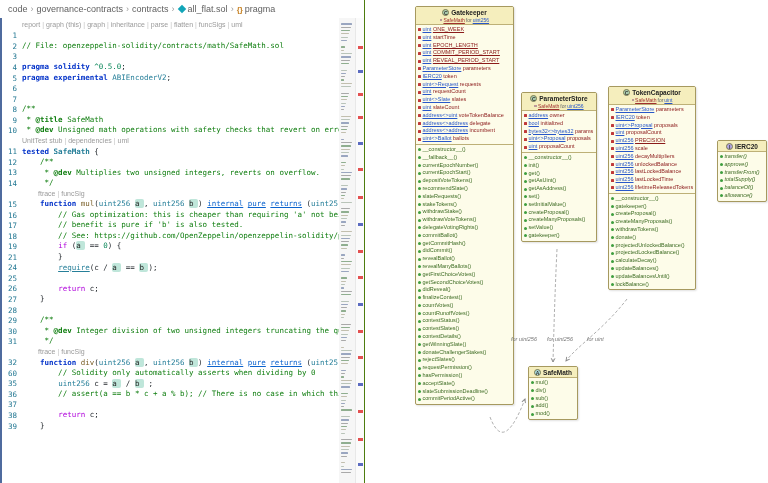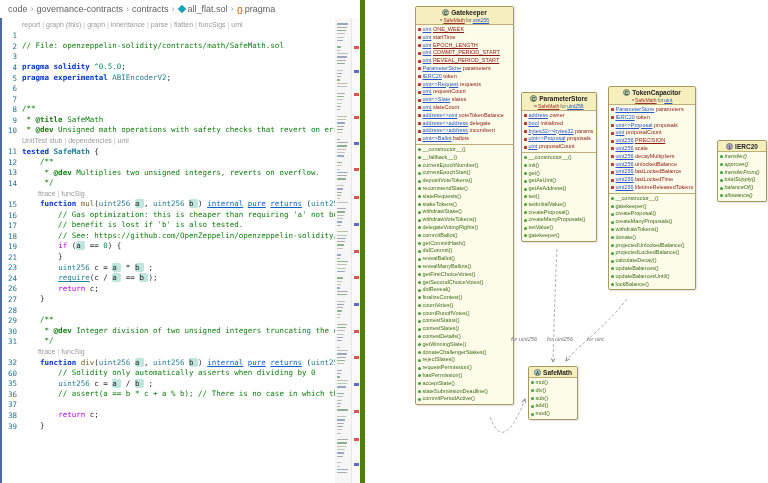--- a/index.html
+++ b/index.html
@@ -1,20 +1,20 @@
 <!DOCTYPE html>
 <html><head>
 <meta charset="utf-8">
 <style>
   *{box-sizing:border-box;margin:0;padding:0}
   html,body{width:768px;height:483px;overflow:hidden;background:#fff;font-family:"Liberation Sans",sans-serif}
   .app{display:flex;width:768px;height:483px}
 
   
-  .left{width:365px;flex:none;display:flex;flex-direction:column;border-right:5px solid #4d7c0f;background:#fff}
+  .left{width:365px;flex:none;display:flex;flex-direction:column;border-right:1px solid #4d7c0f;background:#fff}
   .breadcrumb{height:18px;flex:none;display:flex;align-items:center;padding:0 8px;font-size:9px;color:#616161;white-space:nowrap;overflow:hidden}
   .crumb{display:inline-flex;align-items:center;cursor:pointer}
   .crumb-sep{margin:0 3px;color:#9a9a9a}
   .ic-diamond{width:6px;height:6px;background:#12a5b8;transform:rotate(45deg);display:inline-block;margin:0 3px 0 1px}
   .ic-braces{color:#c57f1f;font-weight:bold;font-size:8px;margin-right:2px}
   .editor-body{flex:1;display:flex;overflow:hidden}
   .code-scroll{flex:1;overflow:hidden;border-left:2px solid #4f6b9e;padding-top:2px;background:#fff}
   .code-row{display:flex;height:10.55px;align-items:center}
   .gutter{width:20px;flex:none;text-align:right;padding-right:5px;font:7.5px "DejaVu Sans Mono",monospace;color:#237893}
   .line-content{flex:1;overflow:hidden;white-space:pre;font:7.5px/10.55px "DejaVu Sans Mono",monospace;color:#1f1f1f}
@@ -167,41 +167,41 @@
             <div class="code-row">
               <span class="gutter">15</span>
               <div class="line-content"><span class="tk-p">    </span><span class="tk-k">function</span><span class="tk-p"> </span><span class="tk-fn">mul</span><span class="tk-p">(</span><span class="tk-ty">uint256</span><span class="tk-p"> </span><span class="tk-hl">a </span><span class="tk-p">, </span><span class="tk-ty">uint256</span><span class="tk-p"> </span><span class="tk-hl">b </span><span class="tk-p">) </span><span class="tk-lk">internal</span><span class="tk-p"> </span><span class="tk-lk">pure</span><span class="tk-p"> </span><span class="tk-lk">returns</span><span class="tk-p"> (</span><span class="tk-ty">uint25</span></div>
             </div>
             <div class="code-row">
               <span class="gutter">16</span>
               <div class="line-content"><span class="tk-c">        // Gas optimization: this is cheaper than requiring 'a' not bei</span></div>
             </div>
             <div class="code-row">
               <span class="gutter">17</span>
-              <div class="line-content"><span class="tk-c">        // benefit is lost if 'b' is also tested.</span></div>
+              <div class="line-content"><span class="tk-c">        // benefit is pure if 'b' is also tested.</span></div>
             </div>
             <div class="code-row">
               <span class="gutter">18</span>
               <div class="line-content"><span class="tk-c">        // See: https://github.com/OpenZeppelin/openzeppelin-solidity/p</span></div>
             </div>
             <div class="code-row">
               <span class="gutter">19</span>
               <div class="line-content"><span class="tk-p">        </span><span class="tk-kc">if</span><span class="tk-p"> (</span><span class="tk-hl">a </span><span class="tk-p"> == </span><span class="tk-n2">0</span><span class="tk-p">) {</span></div>
             </div>
             <div class="code-row">
               <span class="gutter">21</span>
               <div class="line-content"><span class="tk-p">        }</span></div>
             </div>
             <div class="code-row">
-              <span class="gutter">23</span>
-              <div class="line-content"><span class="tk-p">        </span><span class="tk-ty">uint256</span><span class="tk-p"> c = </span><span class="tk-hl">a </span><span class="tk-p"> * </span><span class="tk-hl">b </span><span class="tk-p"> ;</span></div>
-            </div>
-            <div class="code-row">
               <span class="gutter">24</span>
               <div class="line-content"><span class="tk-p">        </span><span class="tk-rq">require</span><span class="tk-p">(c / </span><span class="tk-hl">a </span><span class="tk-p"> == </span><span class="tk-hl">b </span><span class="tk-p">);</span></div>
+            </div>
+            <div class="code-row">
+              <span class="gutter">25</span>
+              <div class="line-content"></div>
             </div>
             <div class="code-row">
               <span class="gutter">26</span>
               <div class="line-content"><span class="tk-p">        </span><span class="tk-kc">return</span><span class="tk-p"> c;</span></div>
             </div>
             <div class="code-row">
               <span class="gutter">27</span>
               <div class="line-content"><span class="tk-p">    }</span></div>
             </div>
             <div class="code-row">

